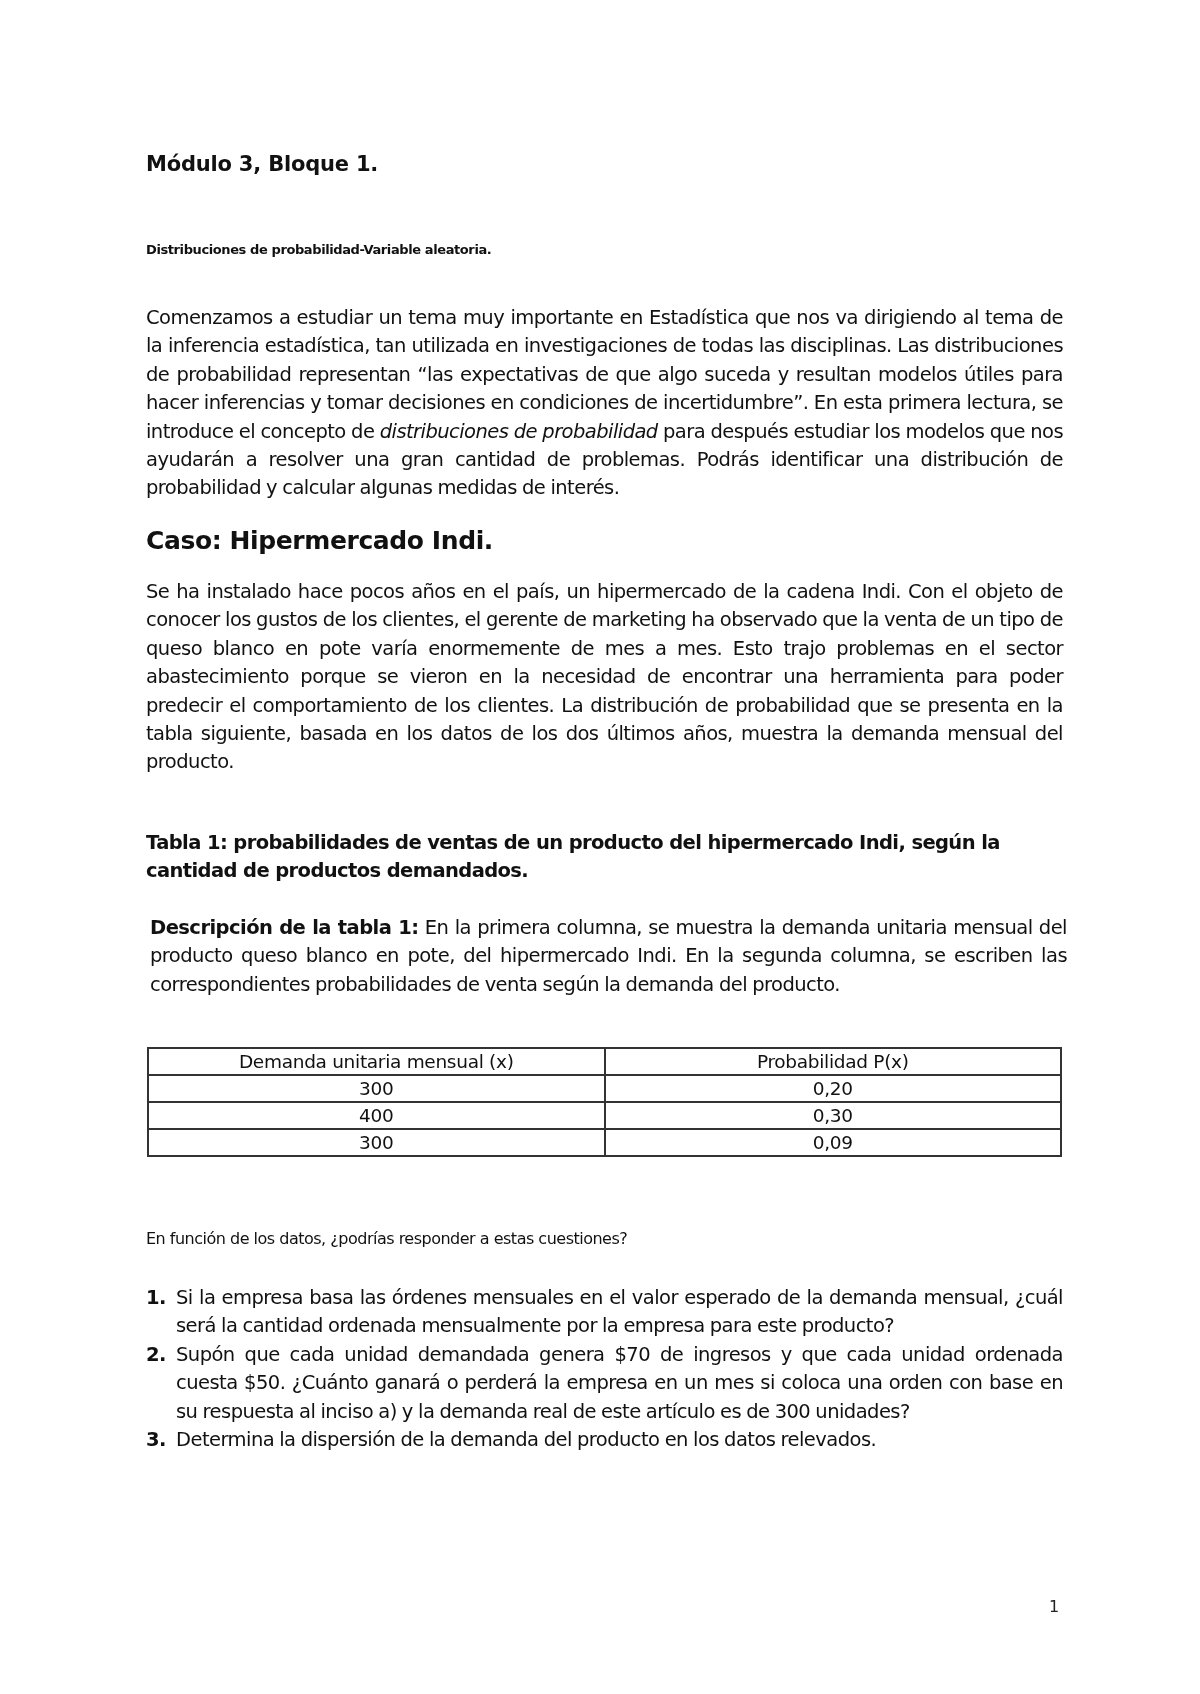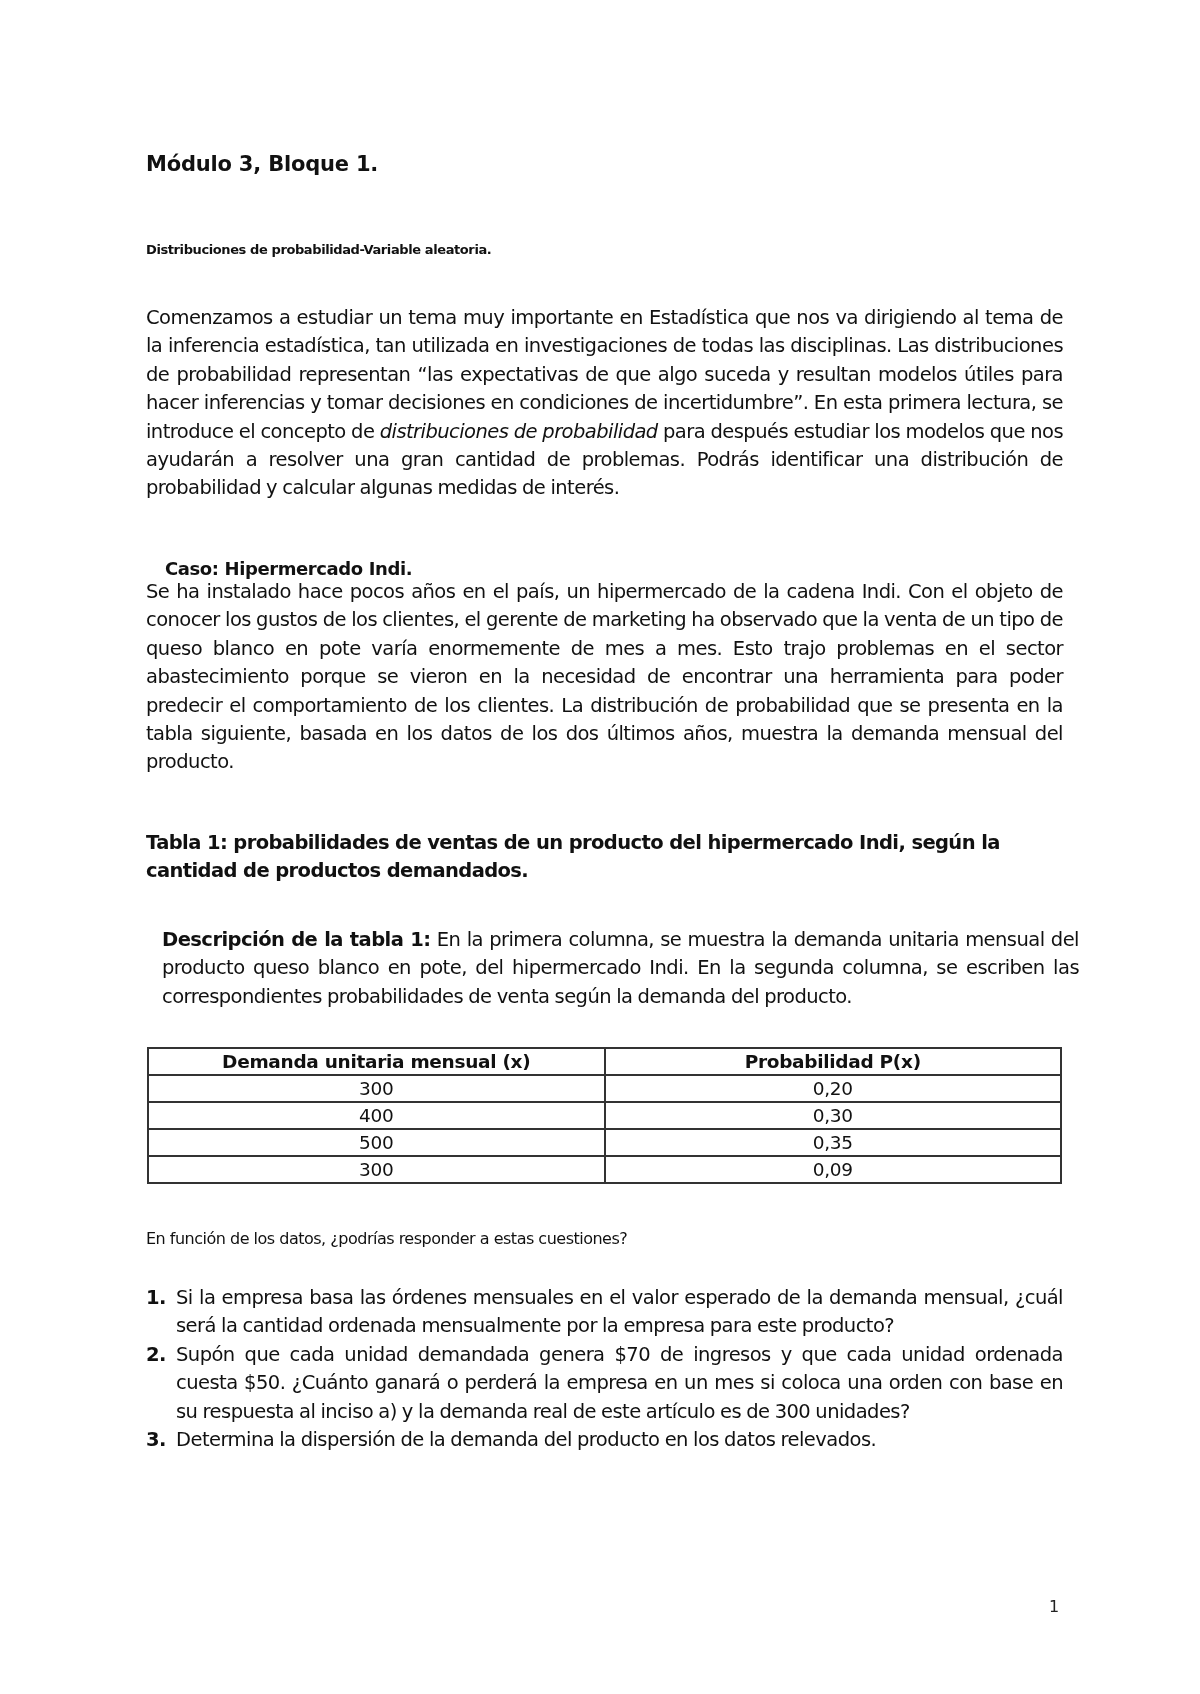--- a/index.html
+++ b/index.html
@@ -4,30 +4,30 @@
 <style>
   html, body { margin:0; padding:0; background:#ffffff; }
   body { width:1200px; height:1694px; position:relative; overflow:hidden;
          font-family:"DejaVu Sans", "Liberation Sans", sans-serif; color:#111; }
   .page { position:absolute; left:146px; top:0; width:917px; }
   .title { position:absolute; top:152px; left:0; font-size:21px; font-weight:bold; letter-spacing:-0.2px;text-align:center; }
   .subtitle { position:absolute; top:242px; left:0; font-size:13px; font-weight:bold; letter-spacing:-0.4px;text-align:right; }
   .para { position:absolute; left:0; width:917px; font-size:19.5px; line-height:28.4px;
           text-align:justify; text-align-last:left; letter-spacing:-0.55px; word-spacing:-0.5px; }
   .p1 { top:304px; }
-  .case-title { position:absolute; top:558px; left:0; font-size:18px; font-weight:bold; letter-spacing:-0.4px;margin-left:19px; }
+  .case-title { position:absolute; top:526px; left:0; font-size:25px; font-weight:bold; letter-spacing:-0.4px; }
   .p2 { top:578px; }
   .table-caption { position:absolute; top:829px; left:0; width:917px; font-size:19.5px; font-weight:bold;
                    line-height:28.4px; letter-spacing:-0.6px; }
   .p3 { top:910px; }
   .p3 b { font-weight:bold; }
   .table { position:absolute; top:1047px; left:1px; width:915px; border-collapse:collapse;
            font-size:18.5px; letter-spacing:-0.3px; }
   .table td, .table th { border:2px solid #333; height:25px; padding:0; text-align:center; }
-  .table th { font-weight:bold; width:50%; }
+  .table th { font-weight:normal; width:50%; }
   .prompt { position:absolute; top:1229px; left:0; font-size:16px; letter-spacing:-0.5px; }
   .qlist { position:absolute; top:1284px; left:0; width:917px; margin:0; padding:0; list-style:none; }
   .qlist li { position:relative; padding-left:30px; font-size:19.5px; line-height:28.4px;
               text-align:justify; text-align-last:left; letter-spacing:-0.55px; word-spacing:-0.5px; }
   .qlist .num { position:absolute; left:0; top:0; font-weight:bold; }
   .page-num { position:absolute; top:1597px; left:1049px; font-size:16px; color:#222; }
   em { font-style:italic; }
 </style>
 </head>
 <body>
@@ -36,41 +36,37 @@
   <div class="title">Módulo 3, Bloque 1.</div>
   <div class="subtitle">Distribuciones de probabilidad-Variable aleatoria.</div>
 
   <p class="para p1" style="margin:0;"><span>Comenzamos a estudiar un tema muy importante en Estadística que nos va dirigiendo al tema de la inferencia estadística, tan utilizada en investigaciones de todas las disciplinas. Las distribuciones de probabilidad representan “las expectativas de que algo suceda y resultan modelos útiles para hacer inferencias y tomar decisiones en condiciones de incertidumbre”. En esta primera lectura, se introduce el concepto de </span><em>distribuciones de probabilidad</em><span> para después estudiar los modelos que nos ayudarán a resolver una gran cantidad de problemas. Podrás identificar una distribución de probabilidad y calcular algunas medidas de interés.</span></p>
 
   <div class="case-title">Caso: Hipermercado Indi.</div>
   <p class="para p2" style="margin:0;">Se ha instalado hace pocos años en el país, un hipermercado de la cadena Indi. Con el objeto de conocer los gustos de los clientes, el gerente de marketing ha observado que la venta de un tipo de queso blanco en pote varía enormemente de mes a mes. Esto trajo problemas en el sector abastecimiento porque se vieron en la necesidad de encontrar una herramienta para poder predecir el comportamiento de los clientes. La distribución de probabilidad que se presenta en la tabla siguiente, basada en los datos de los dos últimos años, muestra la demanda mensual del producto.</p>
 
   <div class="table-caption">Tabla 1: probabilidades de ventas de un producto del hipermercado Indi, según la cantidad de productos demandados.</div>
 
-  <p class="para p3" style="margin:16px;"><b>Descripción de la tabla 1:</b><span> En la primera columna, se muestra la demanda unitaria mensual del producto queso blanco en pote, del hipermercado Indi. En la segunda columna, se escriben las correspondientes probabilidades de venta según la demanda del producto.</span></p>
+  <p class="para p3" style="margin:4px;"><b>Descripción de la tabla 1:</b><span> En la primera columna, se muestra la demanda unitaria mensual del producto queso blanco en pote, del hipermercado Indi. En la segunda columna, se escriben las correspondientes probabilidades de venta según la demanda del producto.</span></p>
 
   <table class="table">
     <thead>
       <tr>
         <th>Demanda unitaria mensual (x)</th>
         <th>Probabilidad P(x)</th>
       </tr>
     </thead>
     <tbody>
       <tr>
         <td>300</td>
         <td>0,20</td>
       </tr>
       <tr>
         <td>400</td>
         <td>0,30</td>
-      </tr>
-      <tr>
-        <td>500</td>
-        <td>0,35</td>
       </tr>
       <tr>
         <td>300</td>
         <td>0,09</td>
       </tr>
     </tbody>
   </table>
 
   <div class="prompt">En función de los datos, ¿podrías responder a estas cuestiones?</div>
 

